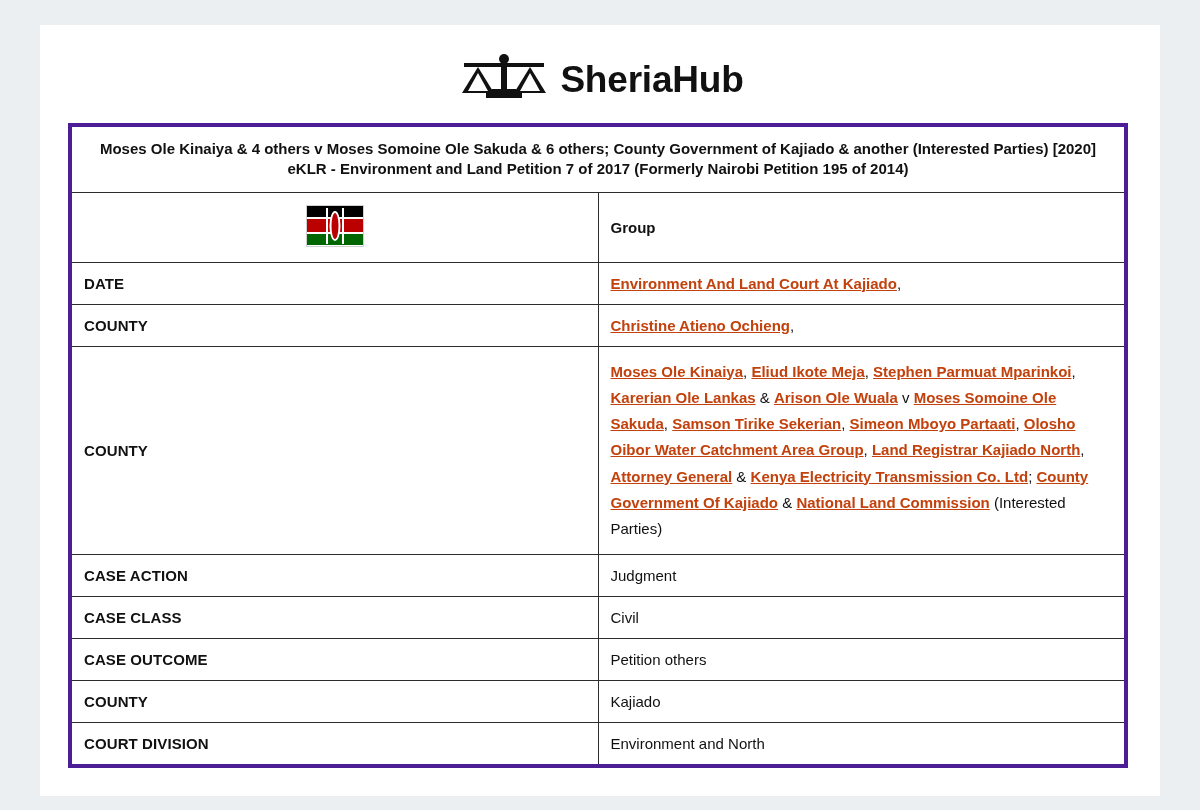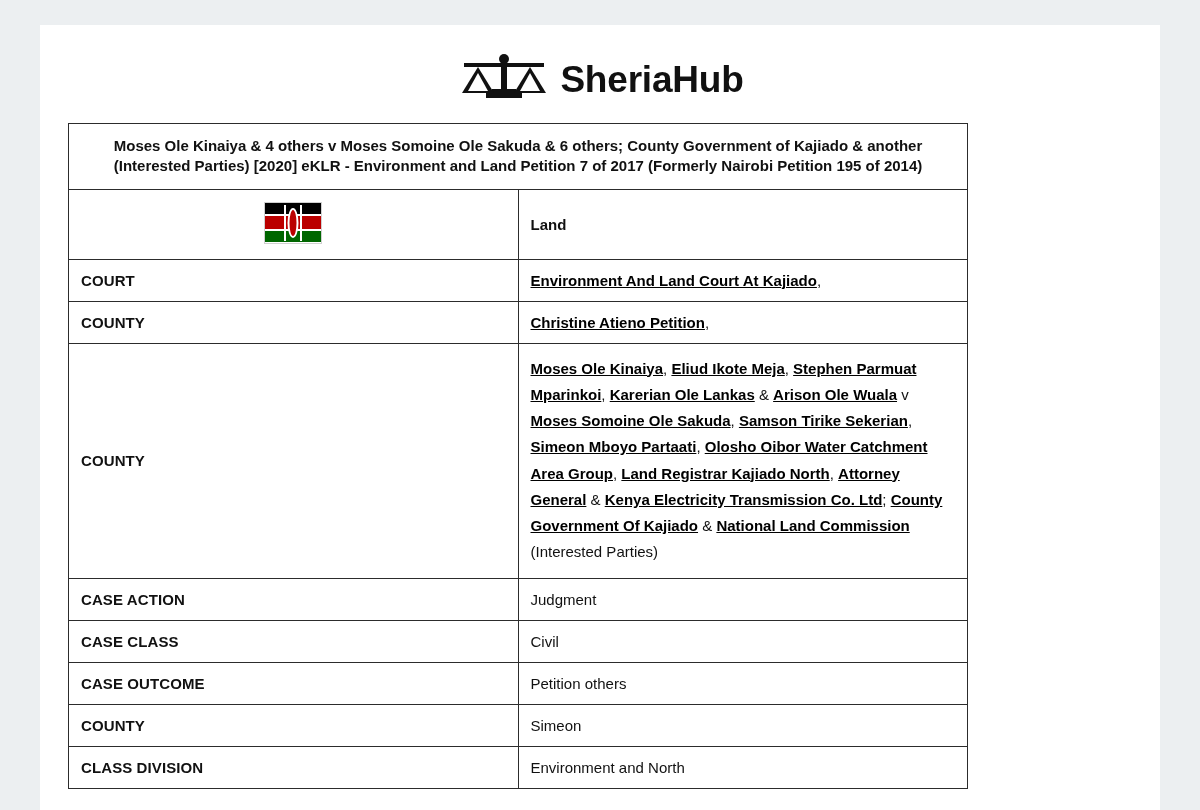--- a/index.html
+++ b/index.html
@@ -33,23 +33,23 @@
   }
   .brand-name {
     font-size: 37px;
     font-weight: bold;
     color: #111111;
     letter-spacing: -0.2px;
     line-height: 1;
   }
   table.case {
     border-collapse: collapse;
-    width: 900px;
+    width: 1060px;
     table-layout: fixed;
-    border: 1px solid #4c1d95;
+    border: 4px solid #4c1d95;
   }
   table.case td, table.case th {
     border: 1px solid #2c2c2c;
     padding: 12px 12px;
     vertical-align: middle;
     font-size: 15px;
     color: #111111;
   }
   td.title-cell {
     text-align: center;
@@ -105,21 +105,21 @@
   .flag .spear {
     position: absolute;
     top: 2px;
     width: 2px;
     height: 36px;
     background: #ffffff;
   }
   .flag .spear.left { left: 19px; }
   .flag .spear.right { left: 35px; }
   .value a, .value .lnk {
-    color: #000000;
+    color: #c2410c;
     text-decoration: underline;
     font-weight: bold;
     cursor: pointer;
   }
   .parties-cell {
     line-height: 1.75;
     font-size: 15px;
   }
   .parties-cell .sep { font-weight: normal; }
   .plain { font-weight: normal; }
@@ -159,31 +159,31 @@
             <span class="band black"></span>
             <span class="band white1"></span>
             <span class="band red"></span>
             <span class="band white2"></span>
             <span class="band green"></span>
             <span class="spear left"></span>
             <span class="spear right"></span>
             <span class="shield"></span>
           </span>
         </td>
-        <td class="value" style="font-weight:bold;">Land</td>
-      </tr>
-
-      <tr>
-        <td class="label">COURT</td>
+        <td class="value" style="font-weight:bold;">Group</td>
+      </tr>
+
+      <tr>
+        <td class="label">DATE</td>
         <td class="value"><span class="lnk">Environment And Land Court At Kajiado</span><span class="plain">,</span></td>
       </tr>
 
       <tr>
         <td class="label">COUNTY</td>
-        <td class="value"><span class="lnk">Christine Atieno Petition</span><span class="plain">,</span></td>
+        <td class="value"><span class="lnk">Christine Atieno Ochieng</span><span class="plain">,</span></td>
       </tr>
 
       <tr>
         <td class="label">COUNTY</td>
         <td class="value parties-cell">
           <span class="lnk">Moses Ole Kinaiya</span><span class="sep">, </span><span class="lnk">Eliud Ikote Meja</span><span class="sep">, </span><span class="lnk">Stephen Parmuat Mparinkoi</span><span class="sep">, </span><span class="lnk">Karerian Ole Lankas</span><span class="sep"> &amp; </span><span class="lnk">Arison Ole Wuala</span><span class="sep"> </span><span class="plain">v</span><span class="sep"> </span><span class="lnk">Moses Somoine Ole Sakuda</span><span class="sep">, </span><span class="lnk">Samson Tirike Sekerian</span><span class="sep">, </span><span class="lnk">Simeon Mboyo Partaati</span><span class="sep">, </span><span class="lnk">Olosho Oibor Water Catchment Area Group</span><span class="sep">, </span><span class="lnk">Land Registrar Kajiado North</span><span class="sep">, </span><span class="lnk">Attorney General</span><span class="sep"> &amp; </span><span class="lnk">Kenya Electricity Transmission Co. Ltd</span><span class="sep">; </span><span class="lnk">County Government Of Kajiado</span><span class="sep"> &amp; </span><span class="lnk">National Land Commission</span><span class="sep"> </span><span class="plain">(Interested Parties)</span>
         </td>
       </tr>
 
       <tr>
@@ -197,23 +197,23 @@
       </tr>
 
       <tr>
         <td class="label">CASE OUTCOME</td>
         <td class="value">Petition others</td>
       </tr>
 
 
       <tr>
         <td class="label">COUNTY</td>
-        <td class="value">Simeon</td>
-      </tr>
-
-      <tr>
-        <td class="label">CLASS DIVISION</td>
+        <td class="value">Kajiado</td>
+      </tr>
+
+      <tr>
+        <td class="label">COURT DIVISION</td>
         <td class="value">Environment and North</td>
       </tr>
     </tbody>
   </table>
 
 </div>
 
 </body></html>

